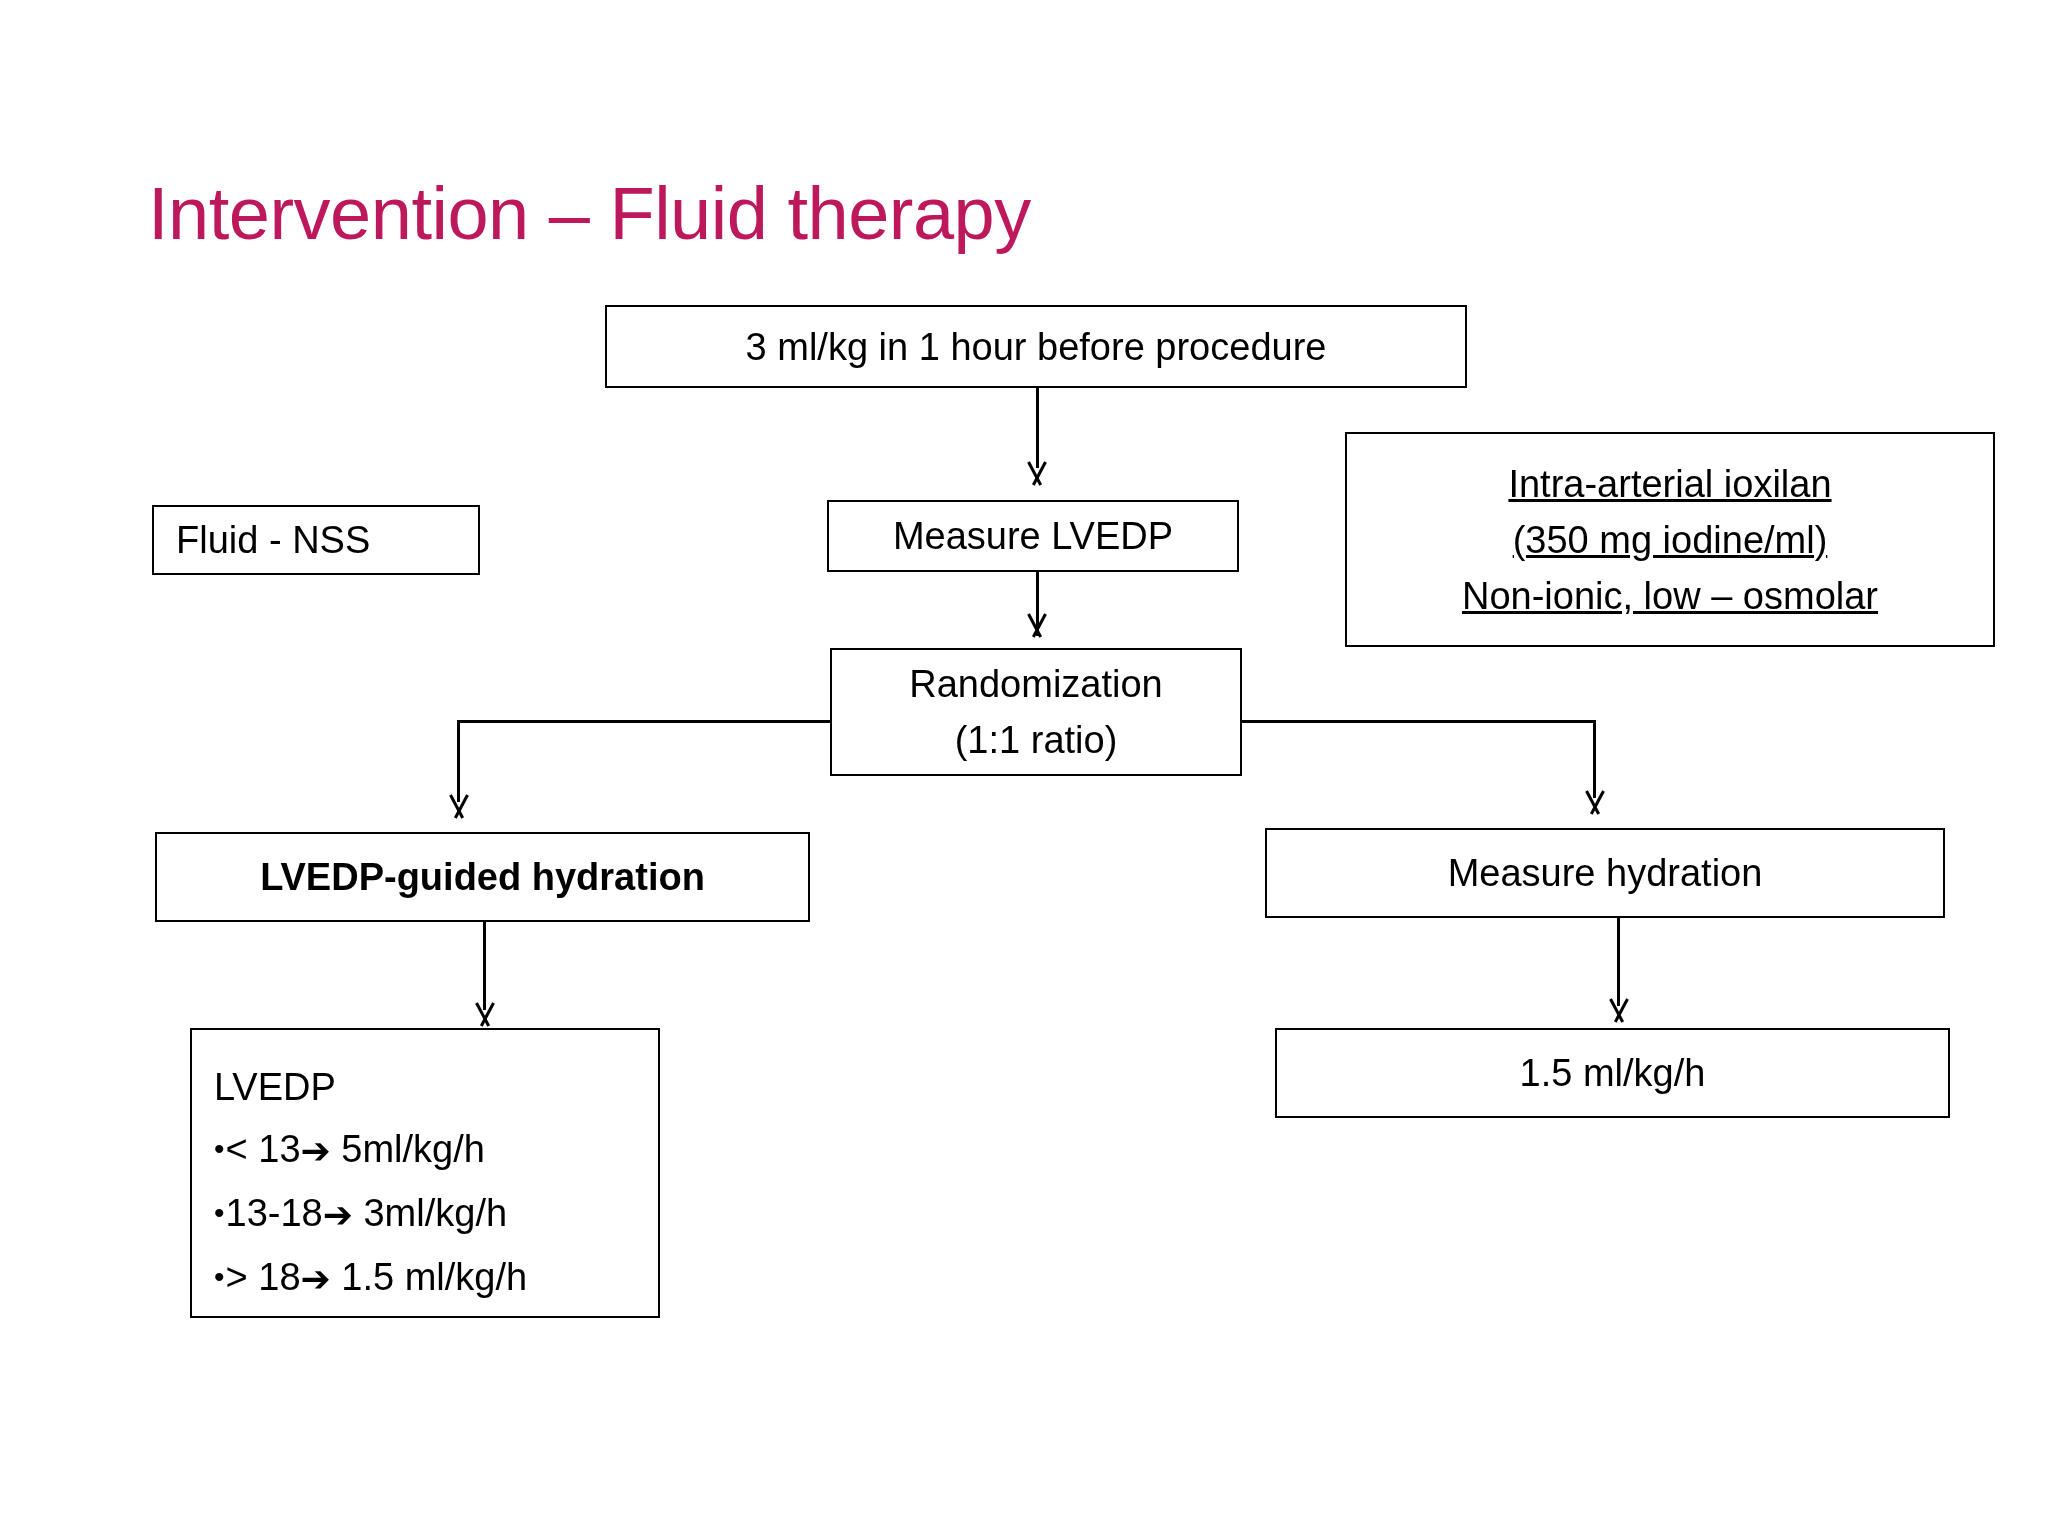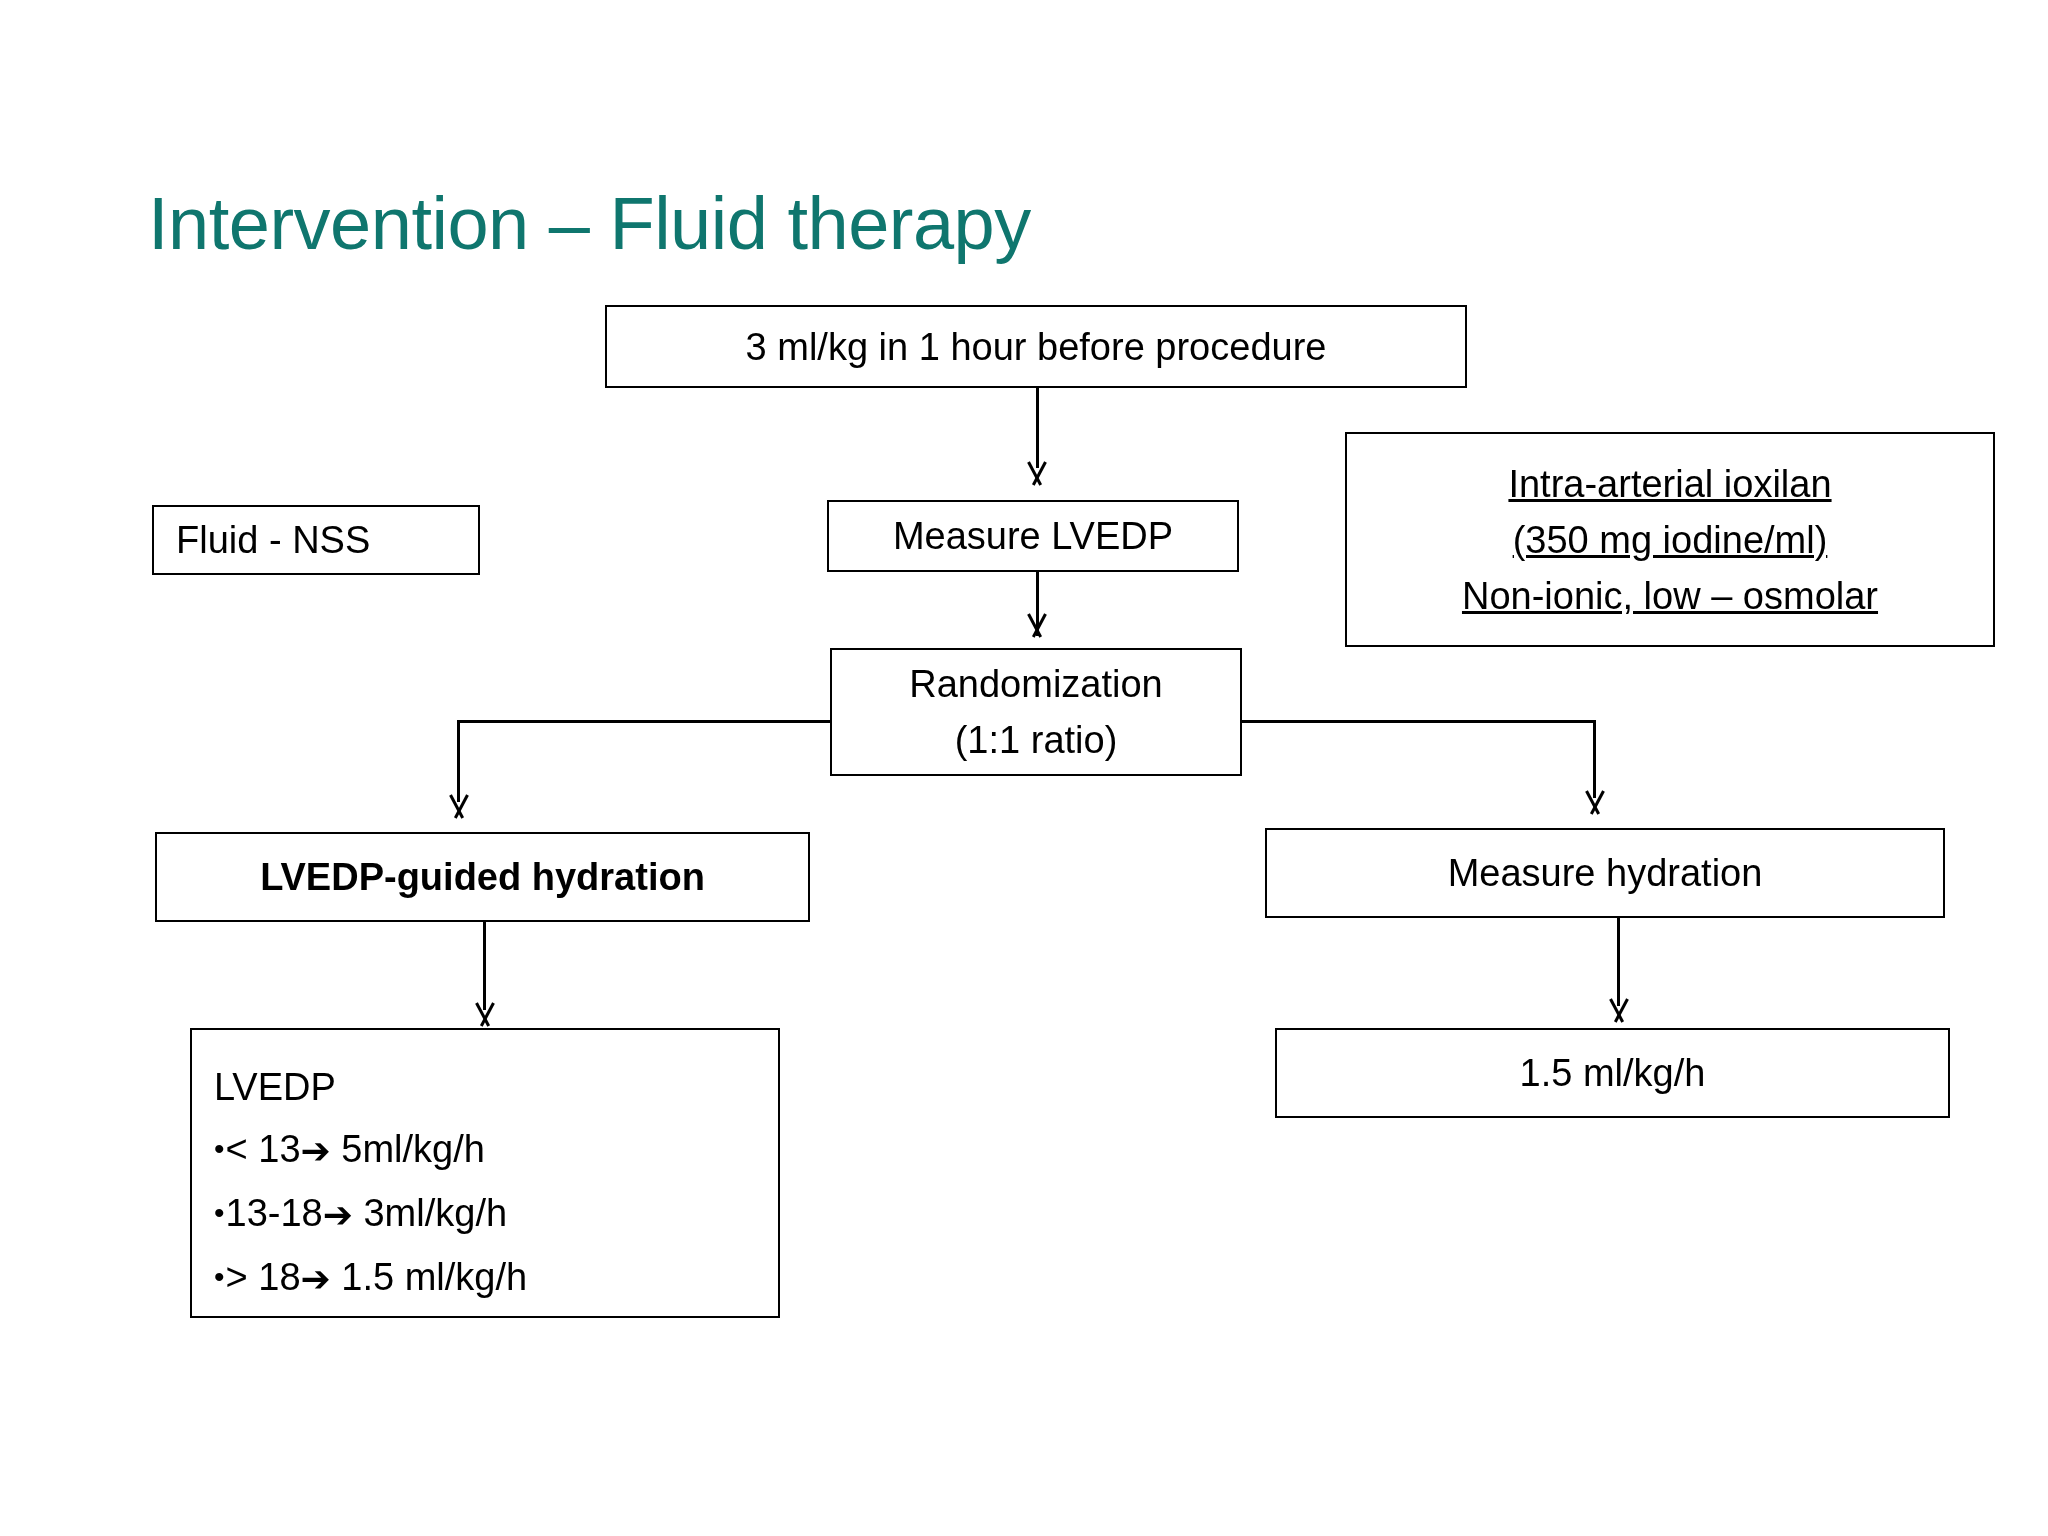--- a/index.html
+++ b/index.html
@@ -19,26 +19,26 @@
   #slide {
     position: absolute;
     inset: 0;
     background: #ffffff;
   }
 
   
   .slide-title {
     position: absolute;
     left: 148px;
-    top: 183px;
+    top: 173px;
     font-family: "Liberation Sans", sans-serif;
     font-size: 74px;
     line-height: 82px;
     font-weight: 400;
-    color: #0f766e;
+    color: #be185d;
     letter-spacing: -0.5px;
     white-space: nowrap;
   }
 
   
   .box {
     position: absolute;
     box-sizing: border-box;
     border: 2px solid #000000;
     background: #ffffff;
@@ -102,21 +102,21 @@
   }
   #box-standard-hydration {
     left: 1265px;
     top: 828px;
     width: 680px;
     height: 90px;
   }
   #box-lvedp-protocol {
     left: 190px;
     top: 1028px;
-    width: 590px;
+    width: 470px;
     height: 290px;
     align-items: flex-start;
     text-align: left;
     justify-content: flex-start;
     padding: 26px 0 0 22px;
     line-height: 62px;
   }
   #box-lvedp-protocol .bullet-line::before {
     content: "\2022";
     font-size: 30px;

